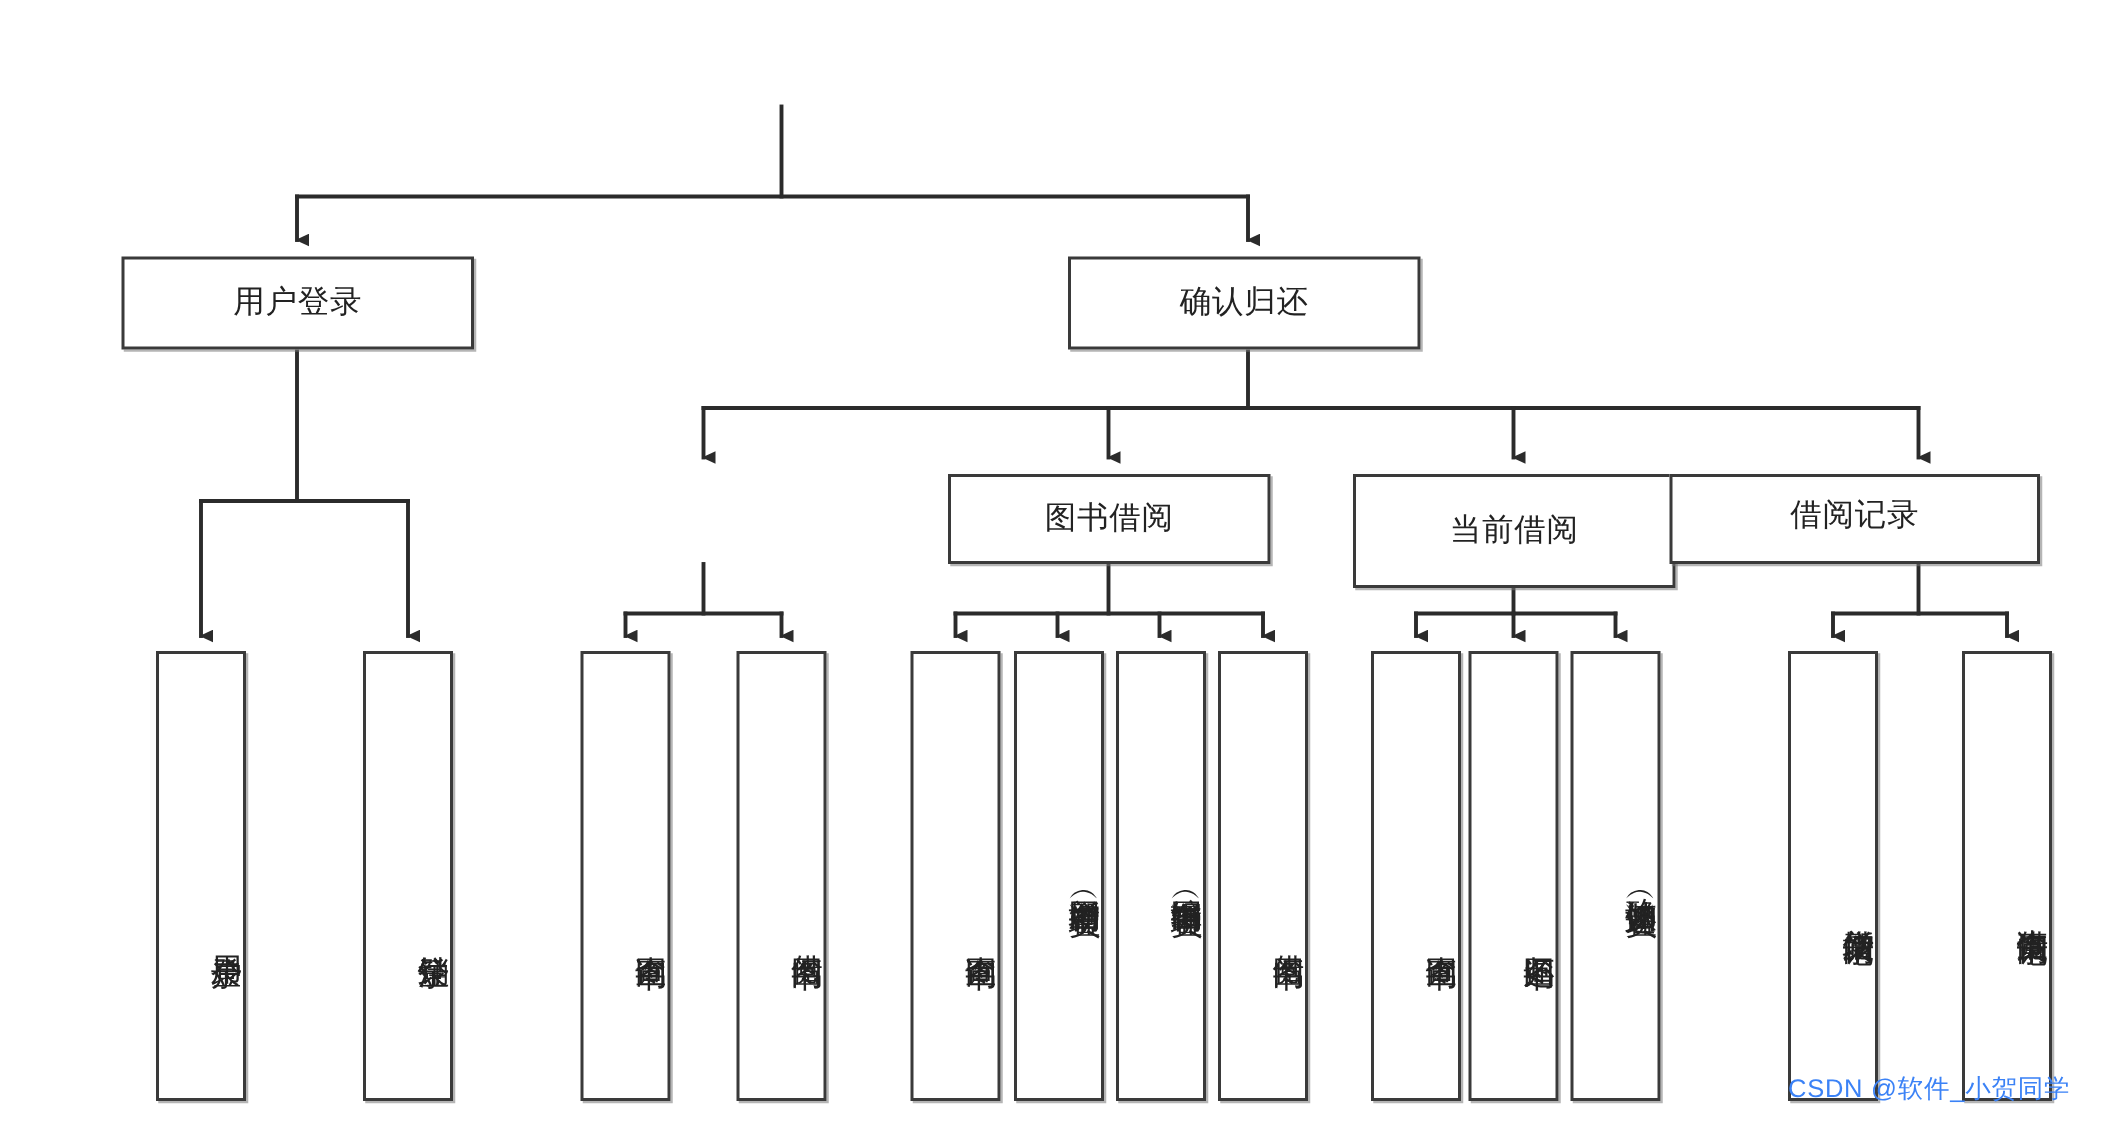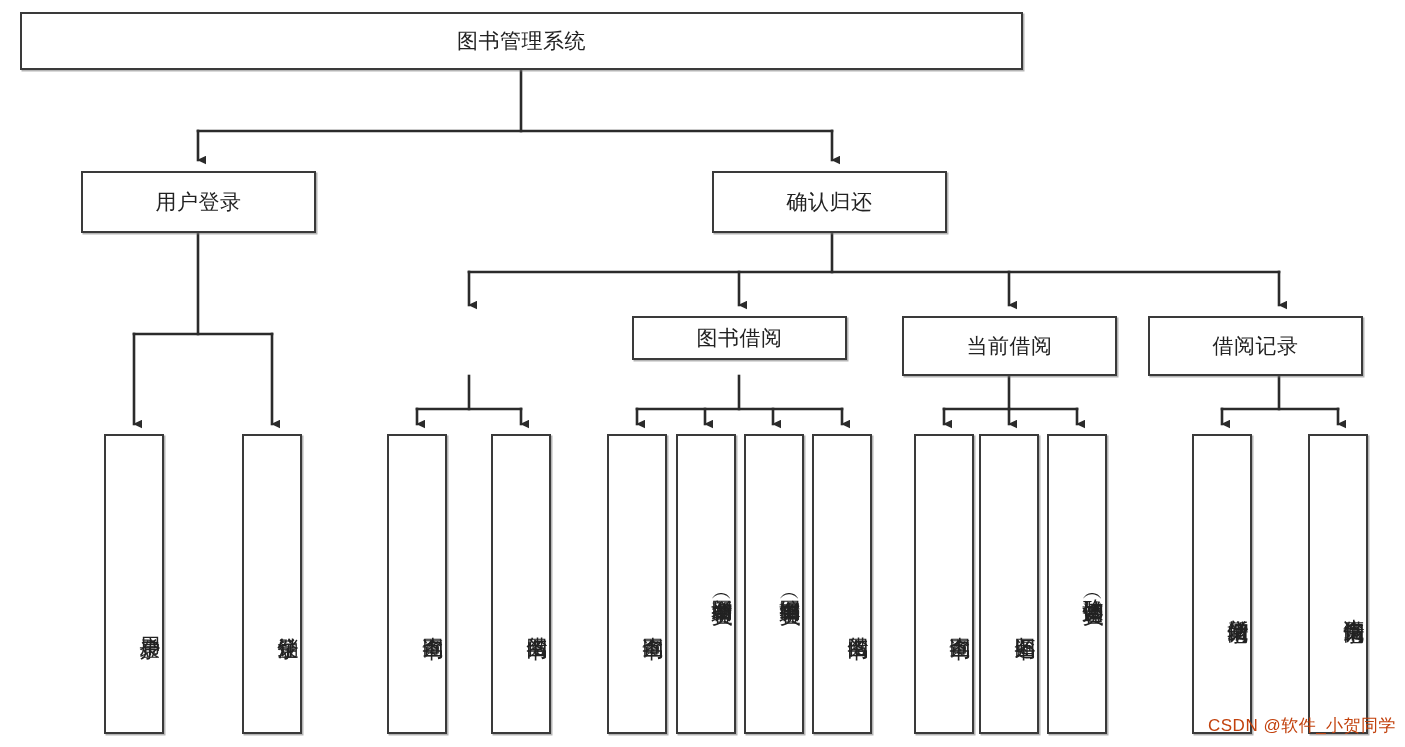--- a/index.html
+++ b/index.html
@@ -52,25 +52,24 @@
   }
   .node-box.vertical.tall-text {
     padding-top: 4px;
   }
   .node-label {
     white-space: nowrap;
   }
   #watermark {
     position: absolute;
     font-size: 17px;
-    color: #c2410c;
+    color: #3b82f6;
     white-space: nowrap;
     letter-spacing: 0.5px;
     pointer-events: none;
-    padding-left: 16px;
   }
 </style>
 </head>
 <body>
 
 <div id="canvas">
 
   <svg id="diagram-svg" viewBox="0 0 1405 747" xmlns="http://www.w3.org/2000/svg">
     <defs>
       <marker id="arrowhead" markerWidth="9" markerHeight="9" refX="4.2" refY="8" orient="auto" markerUnits="userSpaceOnUse">
@@ -114,38 +113,35 @@
       <path d="M1009,409 L1009,424" marker-end="url(#arrowhead)"></path>
       <path d="M1077,409 L1077,424" marker-end="url(#arrowhead)"></path>
 
       <path d="M1279,376 L1279,409"></path>
       <path d="M1222,409 L1338,409"></path>
       <path d="M1222,409 L1222,424" marker-end="url(#arrowhead)"></path>
       <path d="M1338,409 L1338,424" marker-end="url(#arrowhead)"></path>
     </g>
   </svg>
 
-  <div class="node-box horizontal" style="left:20px; top:12px; width:1003px; height:58px;">
-    <span class="node-label">图书管理系统</span>
-  </div>
 
   <div class="node-box horizontal" style="left:81px; top:171px; width:235px; height:62px;">
     <span class="node-label">用户登录</span>
   </div>
   <div class="node-box horizontal" style="left:712px; top:171px; width:235px; height:62px;">
     <span class="node-label">确认归还</span>
   </div>
 
-  <div class="node-box horizontal" style="left:632px; top:316px; width:215px; height:44px;">
+  <div class="node-box horizontal" style="left:632px; top:316px; width:215px; height:60px;">
     <span class="node-label">图书借阅</span>
   </div>
-  <div class="node-box horizontal" style="left:902px; top:316px; width:215px; height:60px;">
+  <div class="node-box horizontal" style="left:902px; top:316px; width:215px; height:76px;">
     <span class="node-label">当前借阅</span>
   </div>
-  <div class="node-box horizontal" style="left:1148px; top:316px; width:215px; height:60px;">
+  <div class="node-box horizontal" style="left:1113px; top:316px; width:247px; height:60px;font-family:Liberation Mono, monospace;">
     <span class="node-label">借阅记录</span>
   </div>
 
   <div class="node-box vertical" style="left:104px; top:434px; width:60px; height:300px; padding-top:76px;">
     <span class="node-label">用户登录</span>
   </div>
   <div class="node-box vertical" style="left:242px; top:434px; width:60px; height:300px; padding-top:76px;">
     <span class="node-label">注销登录</span>
   </div>
 

